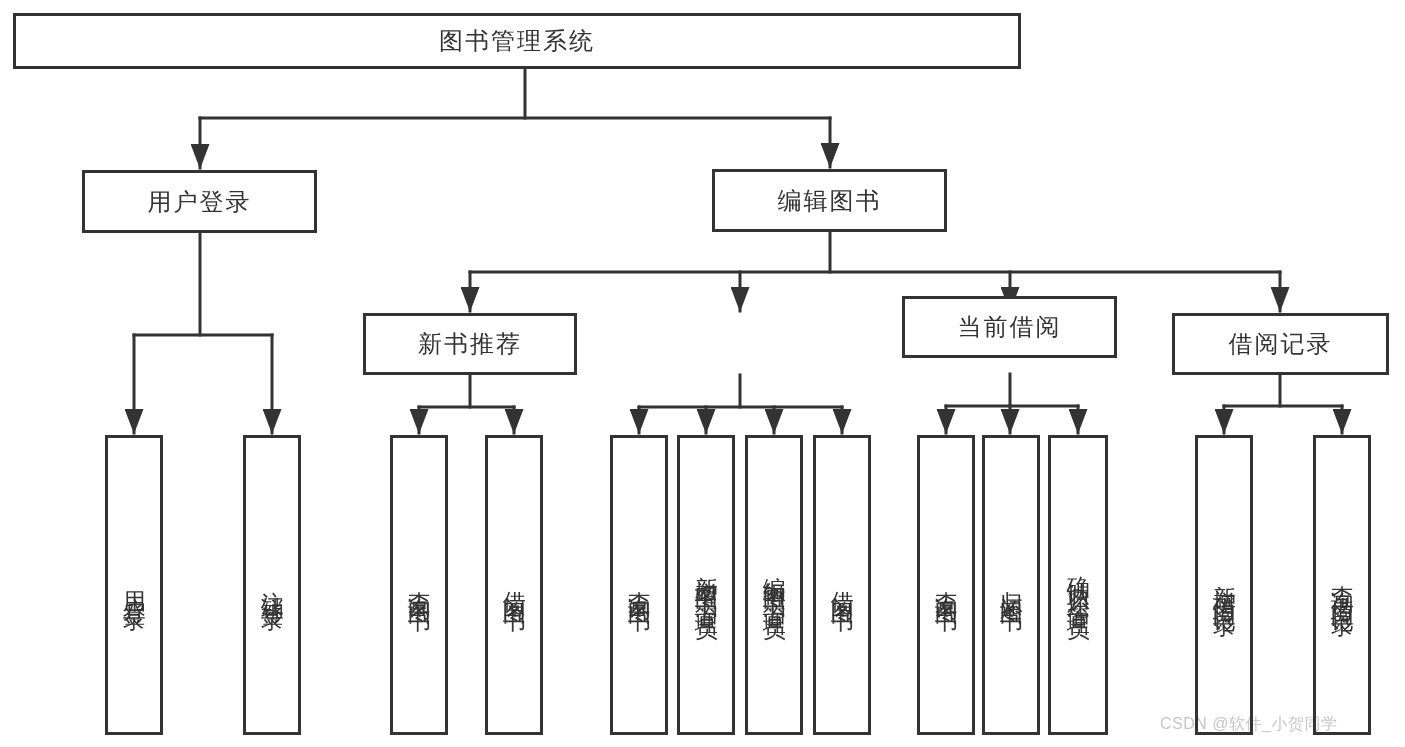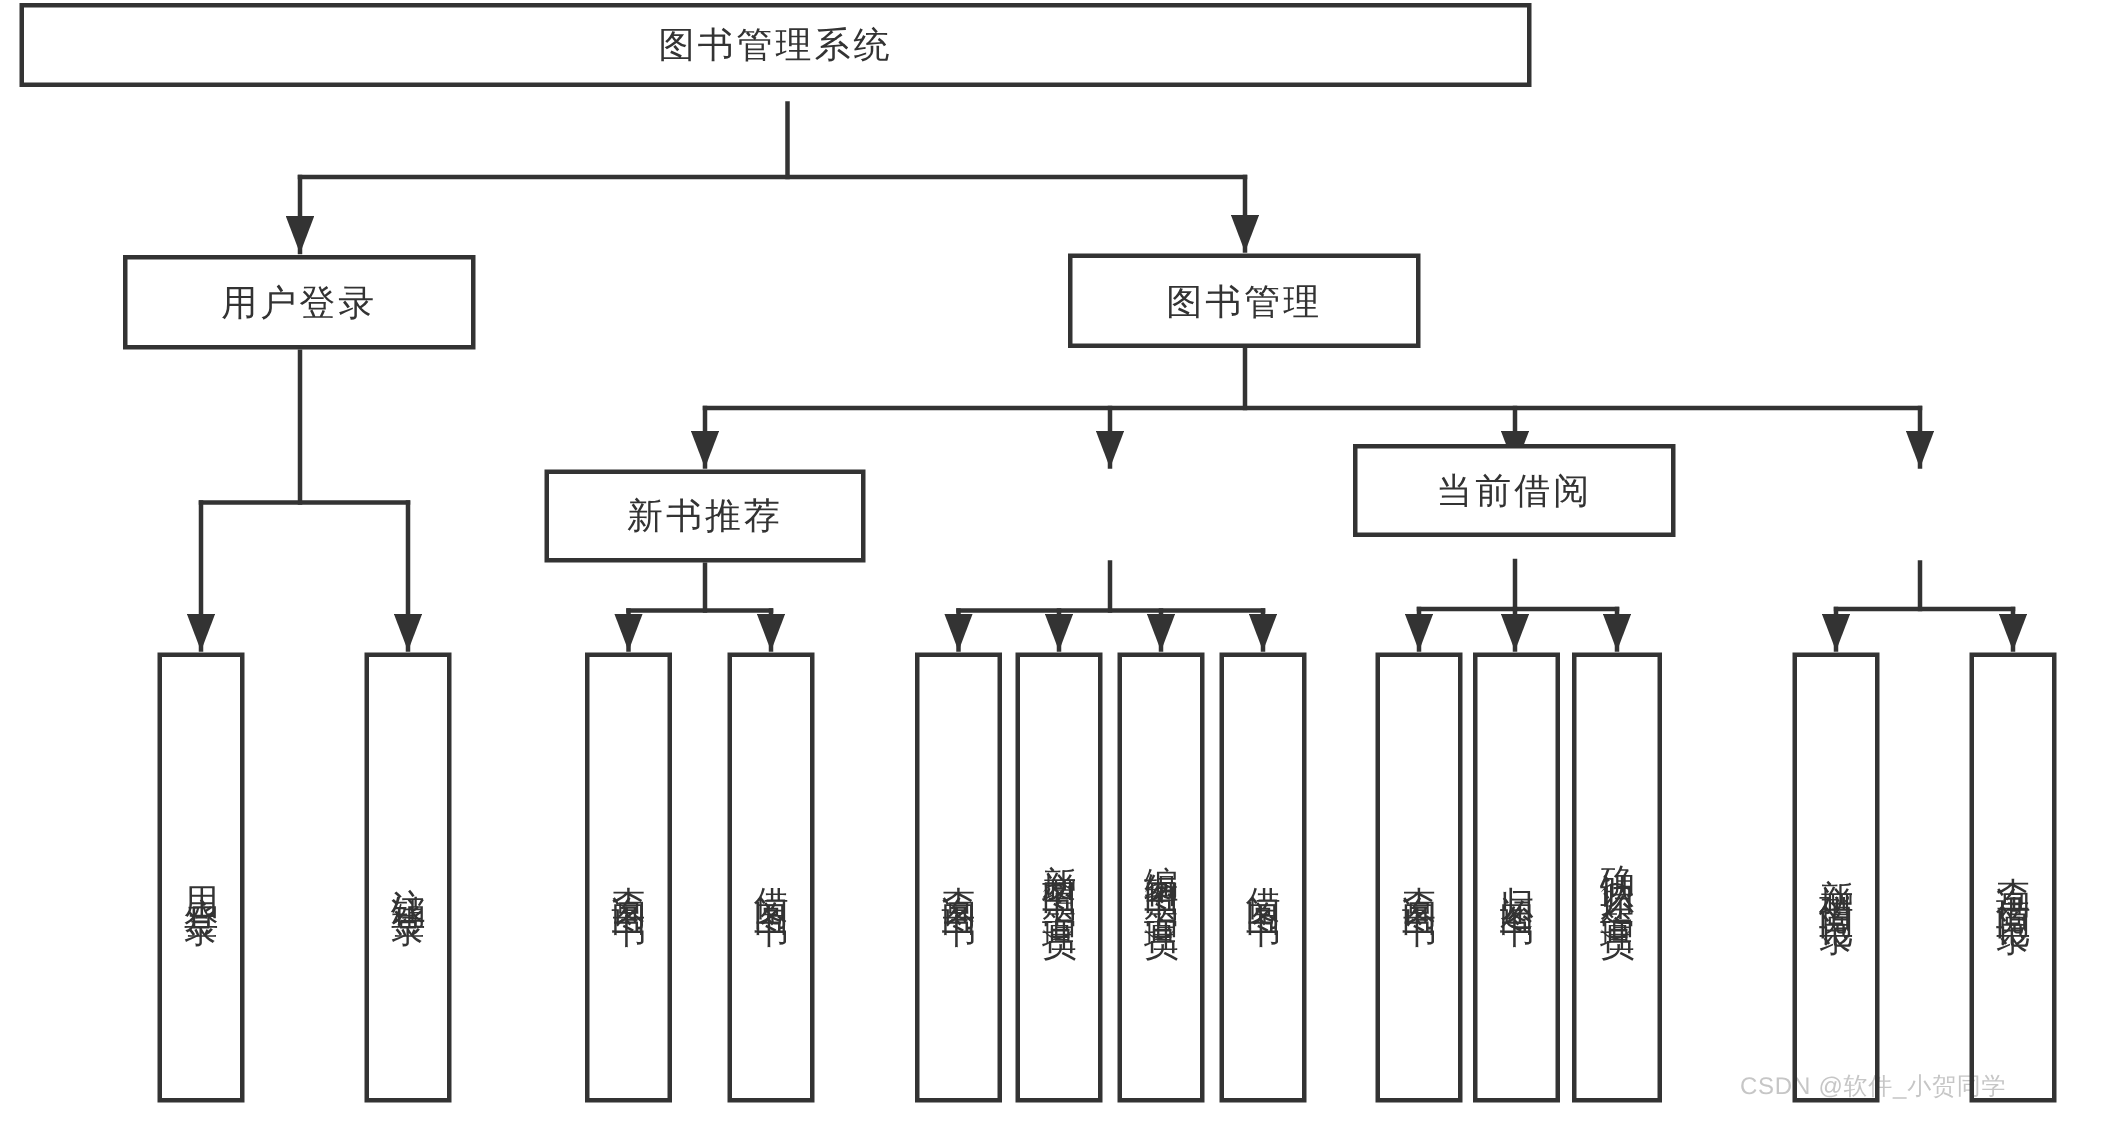--- a/index.html
+++ b/index.html
@@ -79,27 +79,28 @@
     <line class="wire" x1="1078" y1="406" x2="1078" y2="433" marker-end="url(#arw)"></line>
 
     <line class="wire" x1="1280" y1="375" x2="1280" y2="406"></line>
     <line class="wire" x1="1224" y1="406" x2="1342" y2="406"></line>
     <line class="wire" x1="1224" y1="406" x2="1224" y2="433" marker-end="url(#arw)"></line>
     <line class="wire" x1="1342" y1="406" x2="1342" y2="433" marker-end="url(#arw)"></line>
   </svg>
 
   <div class="watermark">CSDN @软件_小贺同学</div>
 
-  <div class="box hbox" style="left:13px;top:2px;width:1008px;height:56px;">图书管理系统</div>
+  <div class="box hbox" style="left:13px;top:13px;width:1008px;height:56px;">图书管理系统</div>
 
   <div class="box hbox" style="left:82px;top:170px;width:235px;height:63px;">用户登录</div>
-  <div class="box hbox" style="left:712px;top:169px;width:235px;height:63px;">图书管理</div>
+  <div class="box hbox" style="left:712px;top:169px;width:235px;height:63px;">编辑图书</div>
 
   <div class="box hbox" style="left:363px;top:313px;width:214px;height:62px;">新书推荐</div>
   <div class="box hbox" style="left:902px;top:296px;width:215px;height:62px;">当前借阅</div>
+  <div class="box hbox" style="left:1172px;top:313px;width:217px;height:62px;">借阅记录</div>
 
   <div class="box vbox" style="left:105px;top:435px;width:58px;height:300px;">用户登录</div>
   <div class="box vbox" style="left:243px;top:435px;width:58px;height:300px;">注销登录</div>
 
   <div class="box vbox" style="left:390px;top:435px;width:58px;height:300px;">查询图书</div>
   <div class="box vbox" style="left:485px;top:435px;width:58px;height:300px;">借阅图书</div>
 
   <div class="box vbox" style="left:610px;top:435px;width:58px;height:300px;">查询图书</div>
   <div class="box vbox" style="left:677px;top:435px;width:58px;height:300px;">新增图书（管理员）</div>
   <div class="box vbox" style="left:745px;top:435px;width:58px;height:300px;">编辑图书（管理员）</div>

